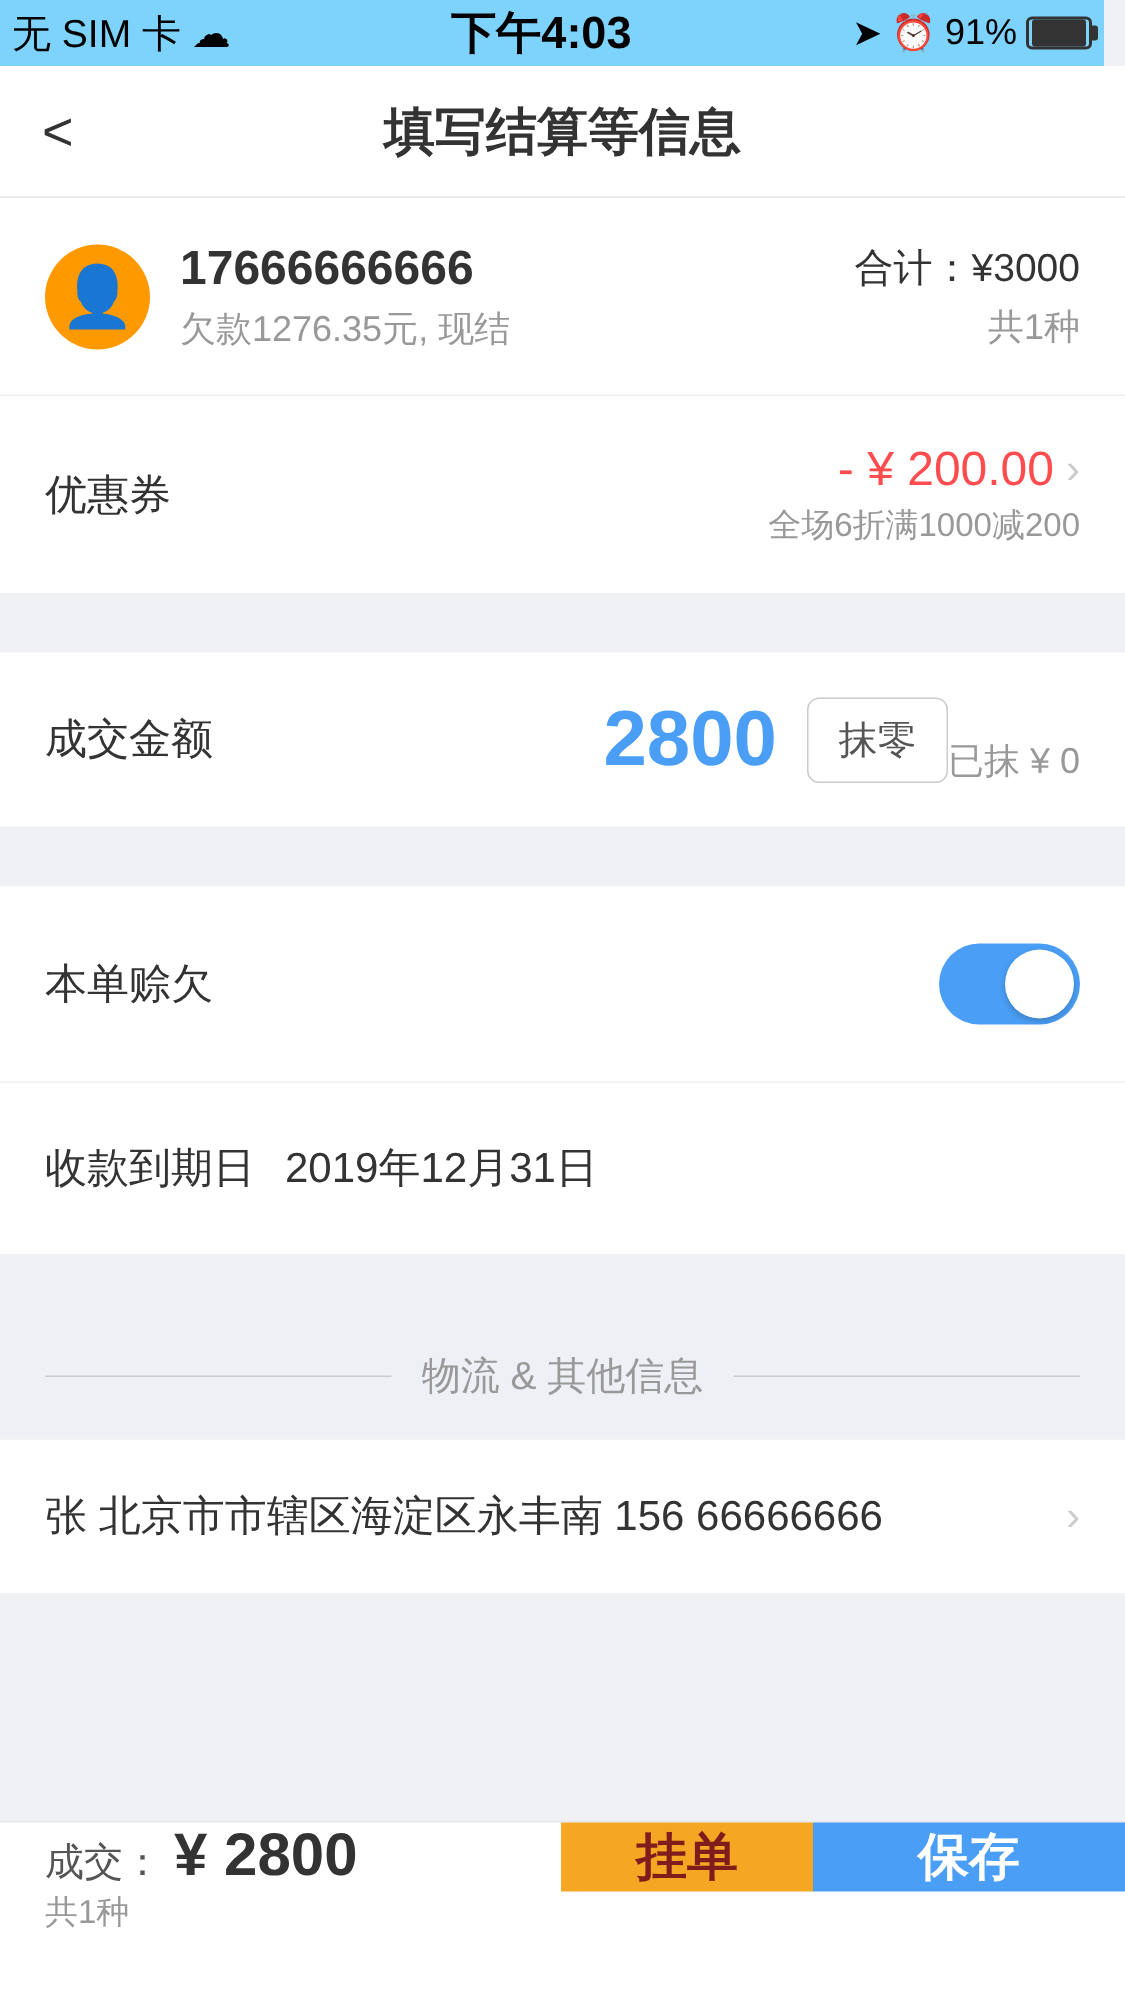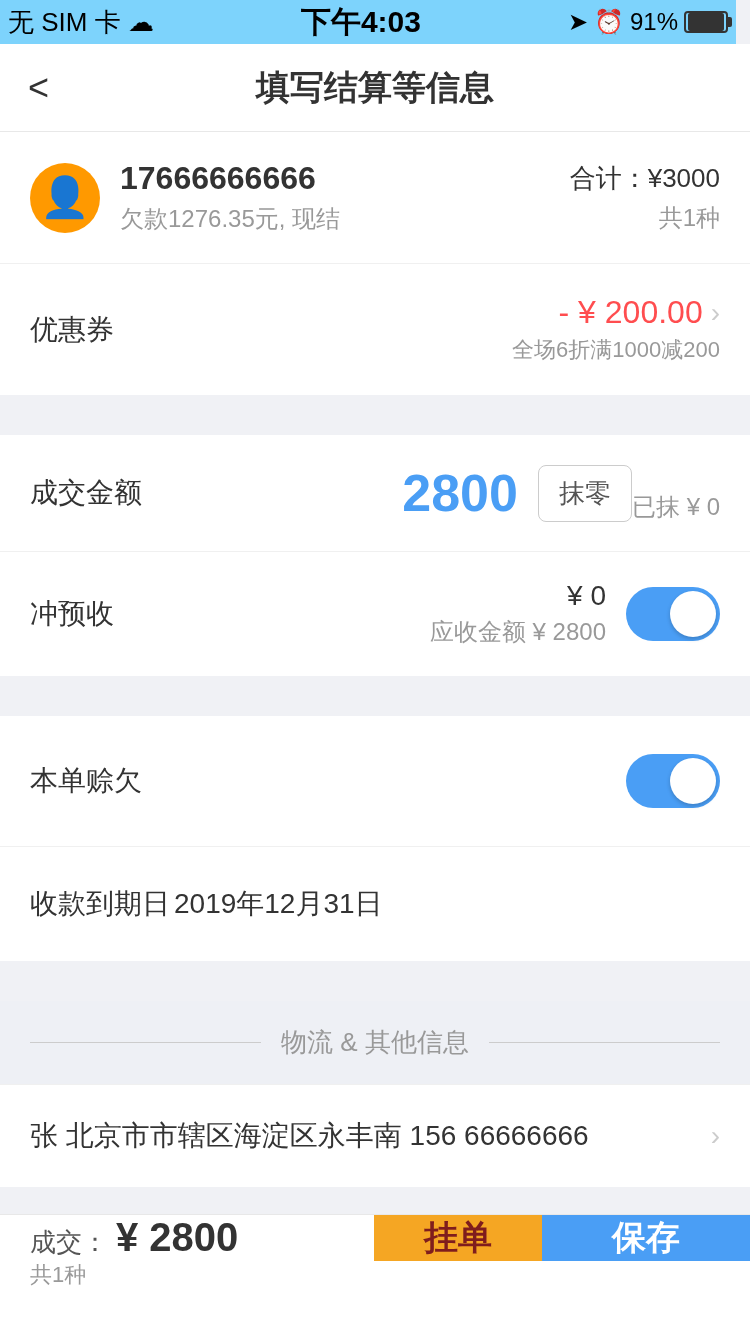--- a/index.html
+++ b/index.html
@@ -163,21 +163,21 @@
     .bendan-label { font-size: 28px; color: #333; flex: 1; }
 
     
     .duedate-row {
       display: flex;
       align-items: center;
       padding: 38px 30px;
       background: #fff;
       border-top: 1px solid #f0f0f0;
     }
-    .duedate-label { font-size: 28px; color: #333; margin-right: 4px; flex-shrink: 0; }
+    .duedate-label { font-size: 28px; color: #333; margin-right: 20px; flex-shrink: 0; }
     .duedate-value { font-size: 28px; color: #333; }
 
     
     .logistics-sep {
       display: flex;
       align-items: center;
       padding: 24px 30px;
       background: #eef0f5;
     }
     .sep-line { flex: 1; height: 1px; background: #ccc; }
@@ -290,30 +290,20 @@
       <span class="deal-label">成交金额</span>
       <div style="display:flex;align-items:flex-end;">
         <div style="display:flex;align-items:center;">
           <span class="deal-amount">2800</span>
           <button class="round-btn">抹零</button>
         </div>
         <span class="deal-sub">已抹  ¥ 0</span>
       </div>
     </div>
 
-    <div class="chong-row">
-      <span class="chong-label">冲预收</span>
-      <div class="chong-right">
-        <span class="chong-amount">¥ 0</span>
-        <span class="chong-sub">应收金额 ¥ 2800</span>
-      </div>
-      <div class="toggle">
-        <div class="toggle-knob"></div>
-      </div>
-    </div>
   </div>
 
   <div class="section-divider"></div>
 
   <div class="card">
     <div class="bendan-row">
       <span class="bendan-label">本单赊欠</span>
       <div class="toggle">
         <div class="toggle-knob"></div>
       </div>

